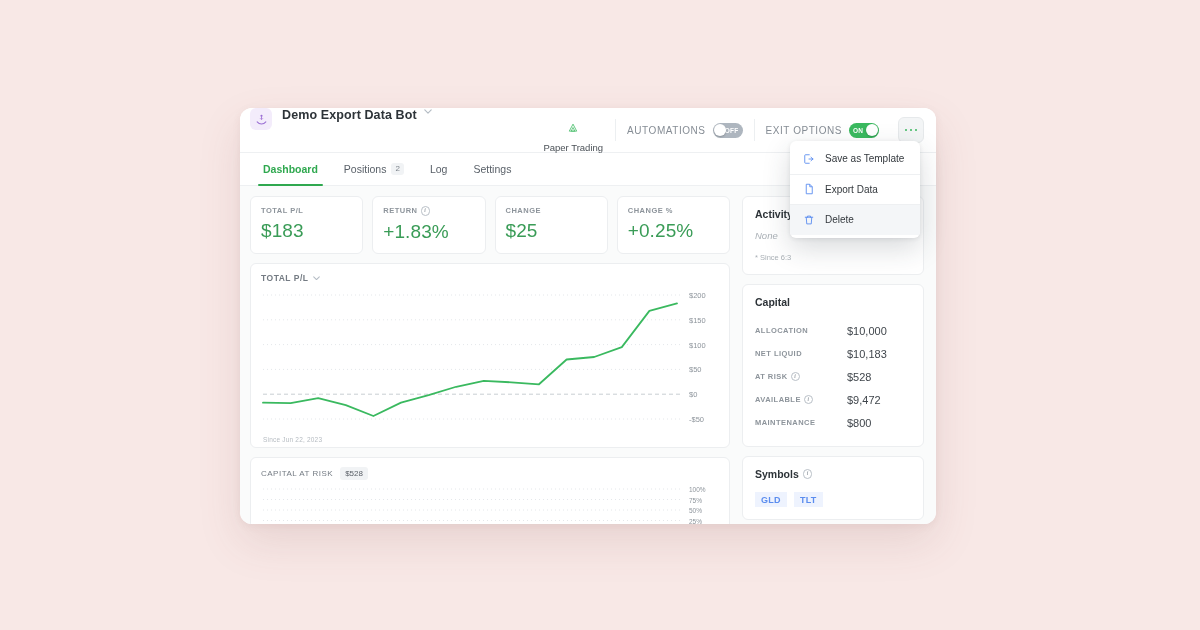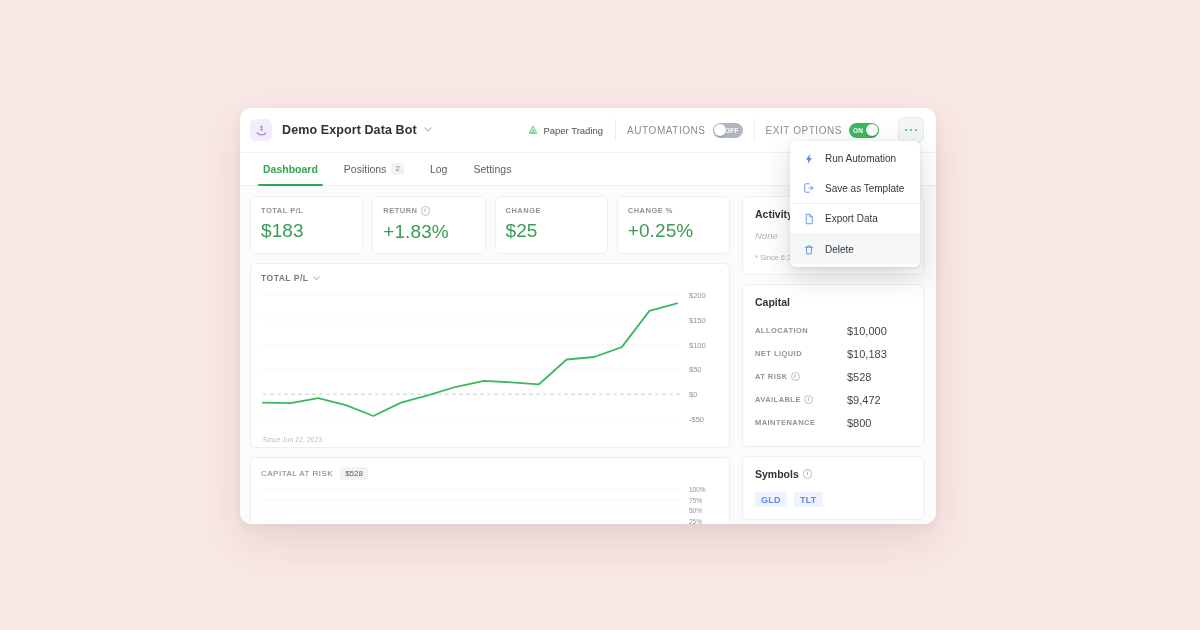--- a/index.html
+++ b/index.html
@@ -14,35 +14,36 @@
   
   .app-window{
     position:absolute;left:240px;top:108px;width:696px;height:416px;
     background:#ffffff;border-radius:12px;
     box-shadow:0 18px 44px rgba(120,70,70,.13), 0 2px 8px rgba(120,70,70,.07);
     overflow:hidden;
   }
 
   
   .topbar{
-    position:relative;height:44px;display:flex;align-items:center;
+    position:relative;height:44px;display:flex;align-items:flex-start;
     padding:0 12px 0 10px;border-bottom:1px solid #eef0f2;background:#fff;
   }
   .logo{
     width:22px;height:22px;border-radius:6px;background:#f3ecfb;
     display:flex;align-items:center;justify-content:center;flex:0 0 auto;
   }
   .bot-title{
     margin-left:10px;font-size:12.5px;color:#2d3338;font-weight:600;letter-spacing:.1px;
   }
   .title-caret{margin-left:7px;color:#b4bcc4;font-size:8px;line-height:1;}
   .top-right{margin-left:auto;display:flex;align-items:center;height:100%;}
   .paper-trading{
     display:flex;align-items:center;gap:5px;padding:0 12px;height:22px;
     border-right:1px solid #eceff1;
+    flex-direction:column;
   }
   .paper-trading .txt{font-size:9.5px;color:#4b5157;}
   .toggle-group{display:flex;align-items:center;gap:7px;padding:0 11px;height:22px;border-right:1px solid #eceff1;}
   .toggle-group.last{border-right:none;}
   .toggle-label{font-size:10px;letter-spacing:.55px;color:#868d95;font-weight:400;}
   .switch{
     width:30px;height:15px;border-radius:9px;position:relative;flex:0 0 auto;
     display:flex;align-items:center;
   }
   .switch.off{background:#aeb6bf;justify-content:flex-end;}
@@ -362,28 +363,20 @@
             <span class="sym">TLT</span>
           </div>
         </div>
 
       </div>
     </div>
   </div>
 
   <div class="menu">
 
-    <div class="menu-item">
-      <span class="menu-ico">
-        <svg width="12" height="12" viewBox="0 0 24 24" fill="#5b8def">
-            <path d="M13.5 2 L6 13.5 h4.5 L9.5 22 L18 10 h-4.8 z"></path>
-          </svg>
-      </span>
-      <span>Run Automation</span>
-    </div>
 
 
     <div class="menu-item">
       <span class="menu-ico">
         <svg width="12" height="12" viewBox="0 0 24 24" fill="none" stroke="#5b8def" stroke-width="1.8" stroke-linecap="round" stroke-linejoin="round">
           <path d="M12.5 3.5H5a1.5 1.5 0 0 0-1.5 1.5v14A1.5 1.5 0 0 0 5 20.5h7.5"></path>
           <path d="M16 8.5l4 3.5-4 3.5"></path>
           <path d="M20 12h-8"></path>
         </svg>
       </span>

